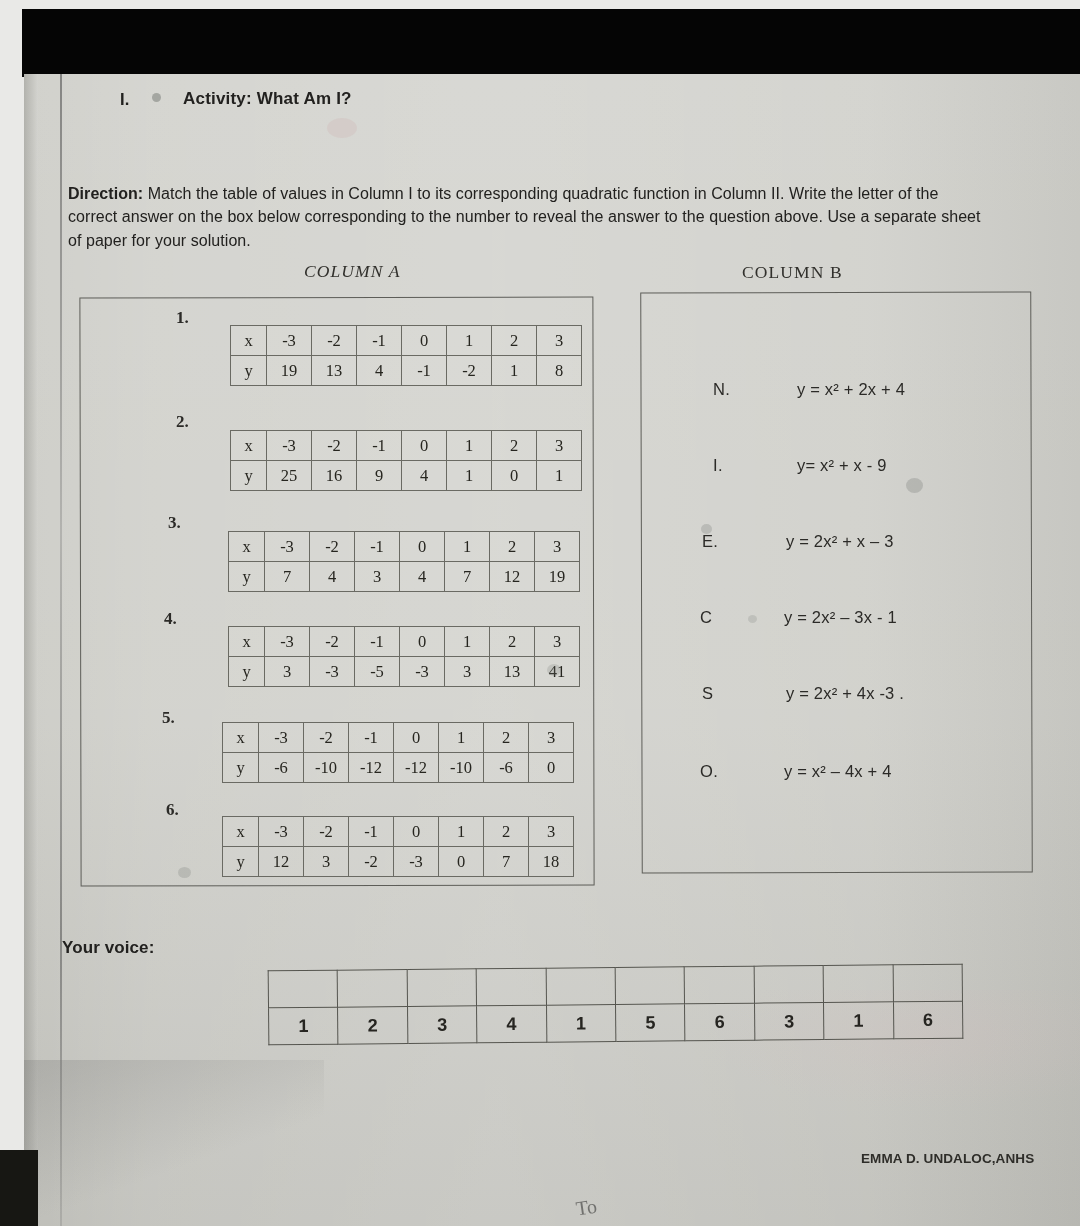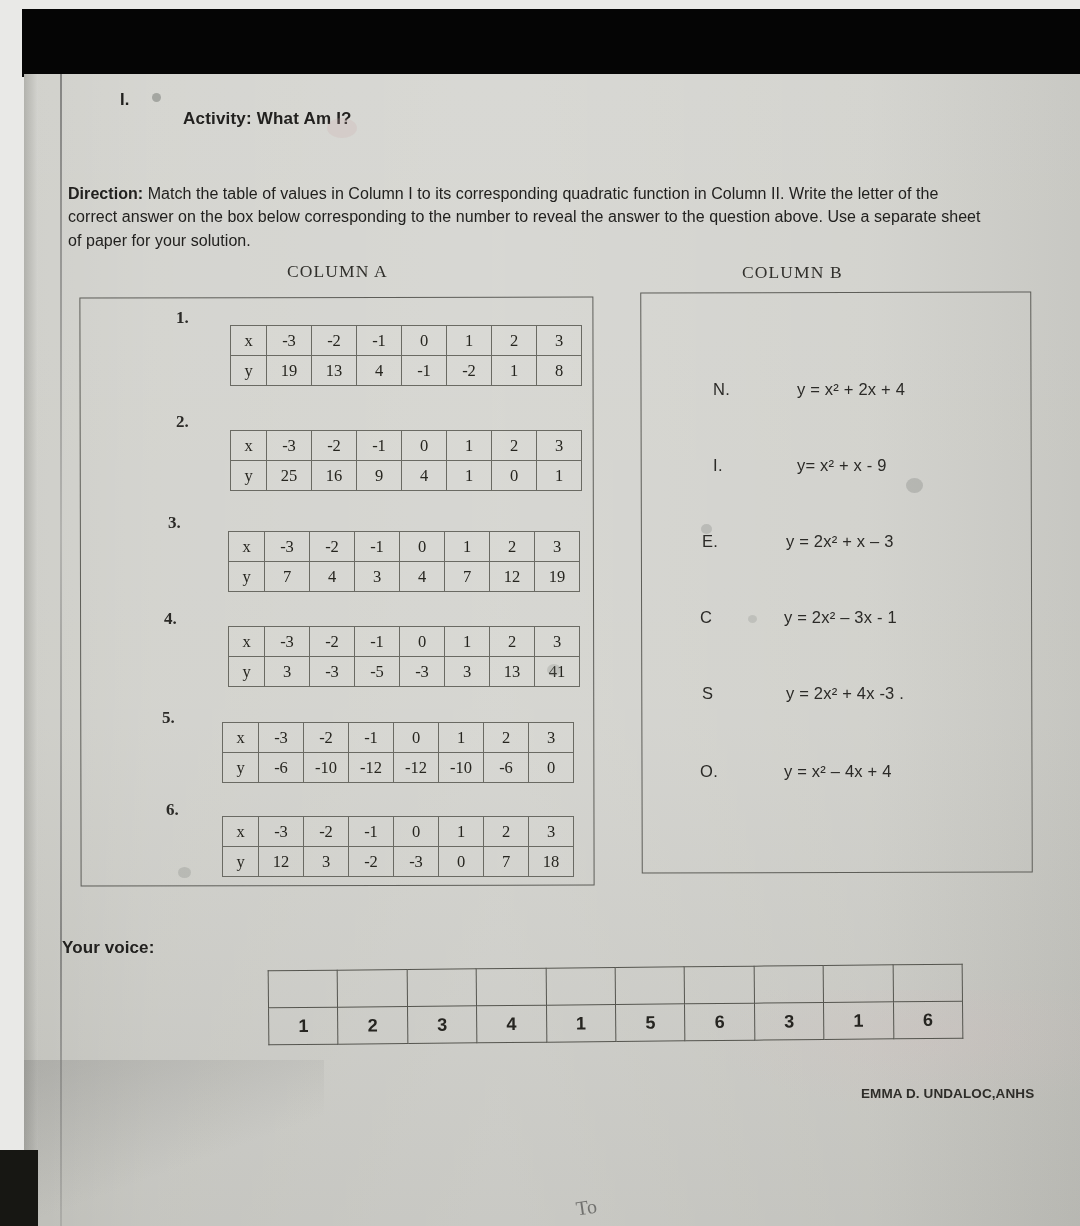--- a/index.html
+++ b/index.html
@@ -70,41 +70,41 @@
     width: 1080px; height: 1226px;
     color: #22211f;
   }
 
   .abs { position: absolute; }
 
   
   #heading-num { left: 120px; top: 90px; font-size: 16.5px; font-weight: bold; letter-spacing: .2px; }
   #heading-dot { left: 152px; top: 93px; width: 9px; height: 9px; border-radius: 50%;
                  background: rgba(90,95,90,0.40); }
-  #heading-title { left: 183px; top: 89px; font-size: 17px; font-weight: bold; letter-spacing: .2px; margin-top: 20px; }
+  #heading-title { left: 183px; top: 89px; font-size: 17px; font-weight: bold; letter-spacing: .2px; }
 
   #riddle {
     left: 86px; top: 121px; width: 910px;
     font-size: 16px; line-height: 1.42; text-indent: 30px;
     letter-spacing: .05px;
   }
 
   #direction {
     left: 68px; top: 182px; width: 920px;
     font-size: 16px; line-height: 1.46;
     letter-spacing: .05px; text-align: left;
   }
   #direction b { font-weight: bold; }
 
   
   .col-caption {
     font-family: "Liberation Serif", serif;
     font-size: 17.5px; letter-spacing: 1.1px; color: #31302c;
   }
-  #caption-a { left: 287px; top: 261px; }
+  #caption-a { left: 304px; top: 261px; font-style: italic; }
   #caption-b { left: 742px; top: 262px; }
 
   
   #box-a {
     left: 80px; top: 297px; width: 514px; height: 589px;
     border: 1.6px solid #5d5d58;
     transform: rotate(-0.12deg);
   }
   #box-b {
     left: 641px; top: 292px; width: 391px; height: 581px;
@@ -169,21 +169,21 @@
   #answer-grid td.numcell {
     font-family: "Liberation Sans", sans-serif;
     font-size: 18px; font-weight: bold; color: #262521;
   }
 
   #q2 {
     left: 136px; top: 1055px;
     font-size: 17px; font-weight: bold; letter-spacing: .05px;
   }
   #credit {
-    left: 861px; top: 1086px;
+    left: 861px; top: 1151px;
     font-size: 13.5px; font-weight: bold; letter-spacing: .1px; color: #2e2d29; text-align: right;
   }
 
   
   .smudge { position: absolute; border-radius: 50%; pointer-events: none; }
   #sm1 { left: 906px; top: 478px; width: 17px; height: 15px; background: rgba(120,122,118,0.30); }
   #sm2 { left: 701px; top: 524px; width: 11px; height: 10px; background: rgba(120,122,118,0.28); }
   #sm3 { left: 178px; top: 867px; width: 13px; height: 11px; background: rgba(120,122,118,0.26); }
   #sm4 { left: 547px; top: 664px; width: 14px; height: 12px; background: rgba(120,122,118,0.22); }
   #sm5 { left: 327px; top: 118px; width: 30px; height: 20px; background: rgba(205,170,170,0.22); }

